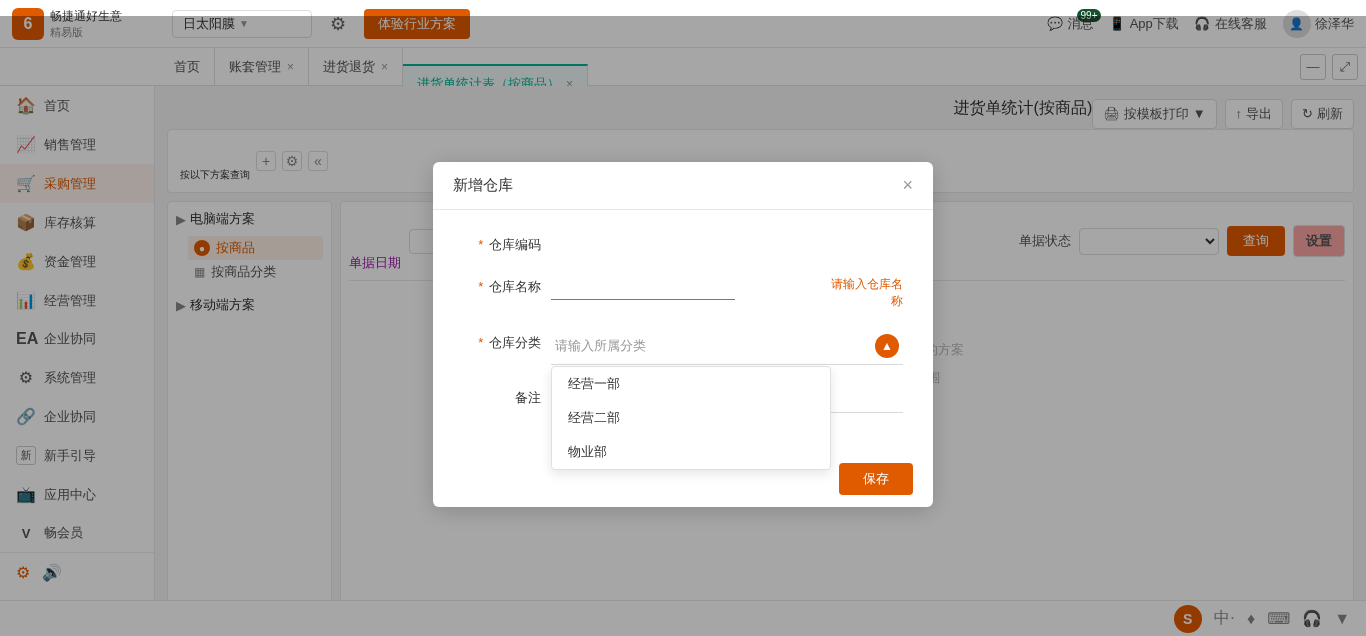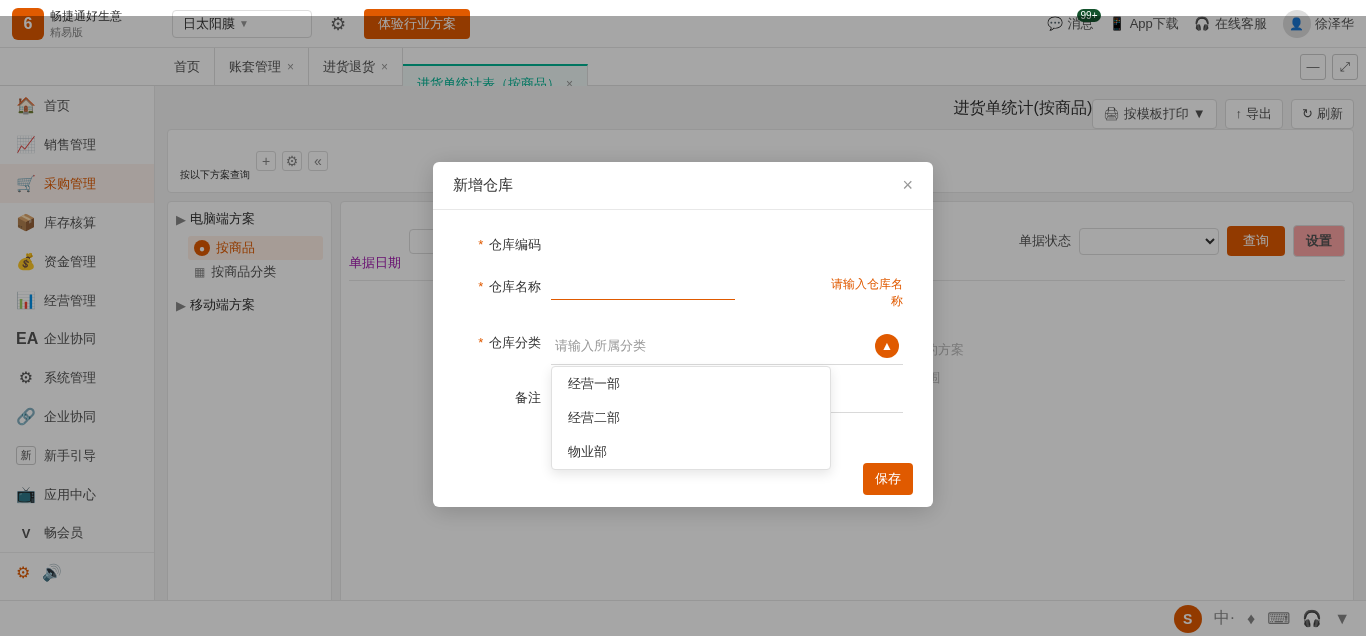--- a/index.html
+++ b/index.html
@@ -255,21 +255,21 @@
       flex: 1;
       border: none; border-bottom: 1px solid #d9d9d9;
       padding: 6px 4px; font-size: 13px; color: #999;
       outline: none; background: transparent; resize: none; min-height: 30px;
     }
     .modal-footer {
       display: flex; justify-content: flex-end; gap: 10px;
       padding: 12px 20px; border-top: none;
     }
     .save-btn {
-      padding: 7px 12px; border: none; border-radius: 4px;
+      padding: 7px 24px; border: none; border-radius: 4px;
       background: #e05a00; color: white; cursor: pointer; font-size: 13px;
     }
 
     
     .bottom-bar {
       position: fixed; bottom: 0; left: 0; width: 1366px; height: 36px;
       background: #fff; border-top: 1px solid #e8e8e8;
       display: flex; align-items: center; justify-content: flex-end;
       padding: 0 16px; gap: 12px;
     }

